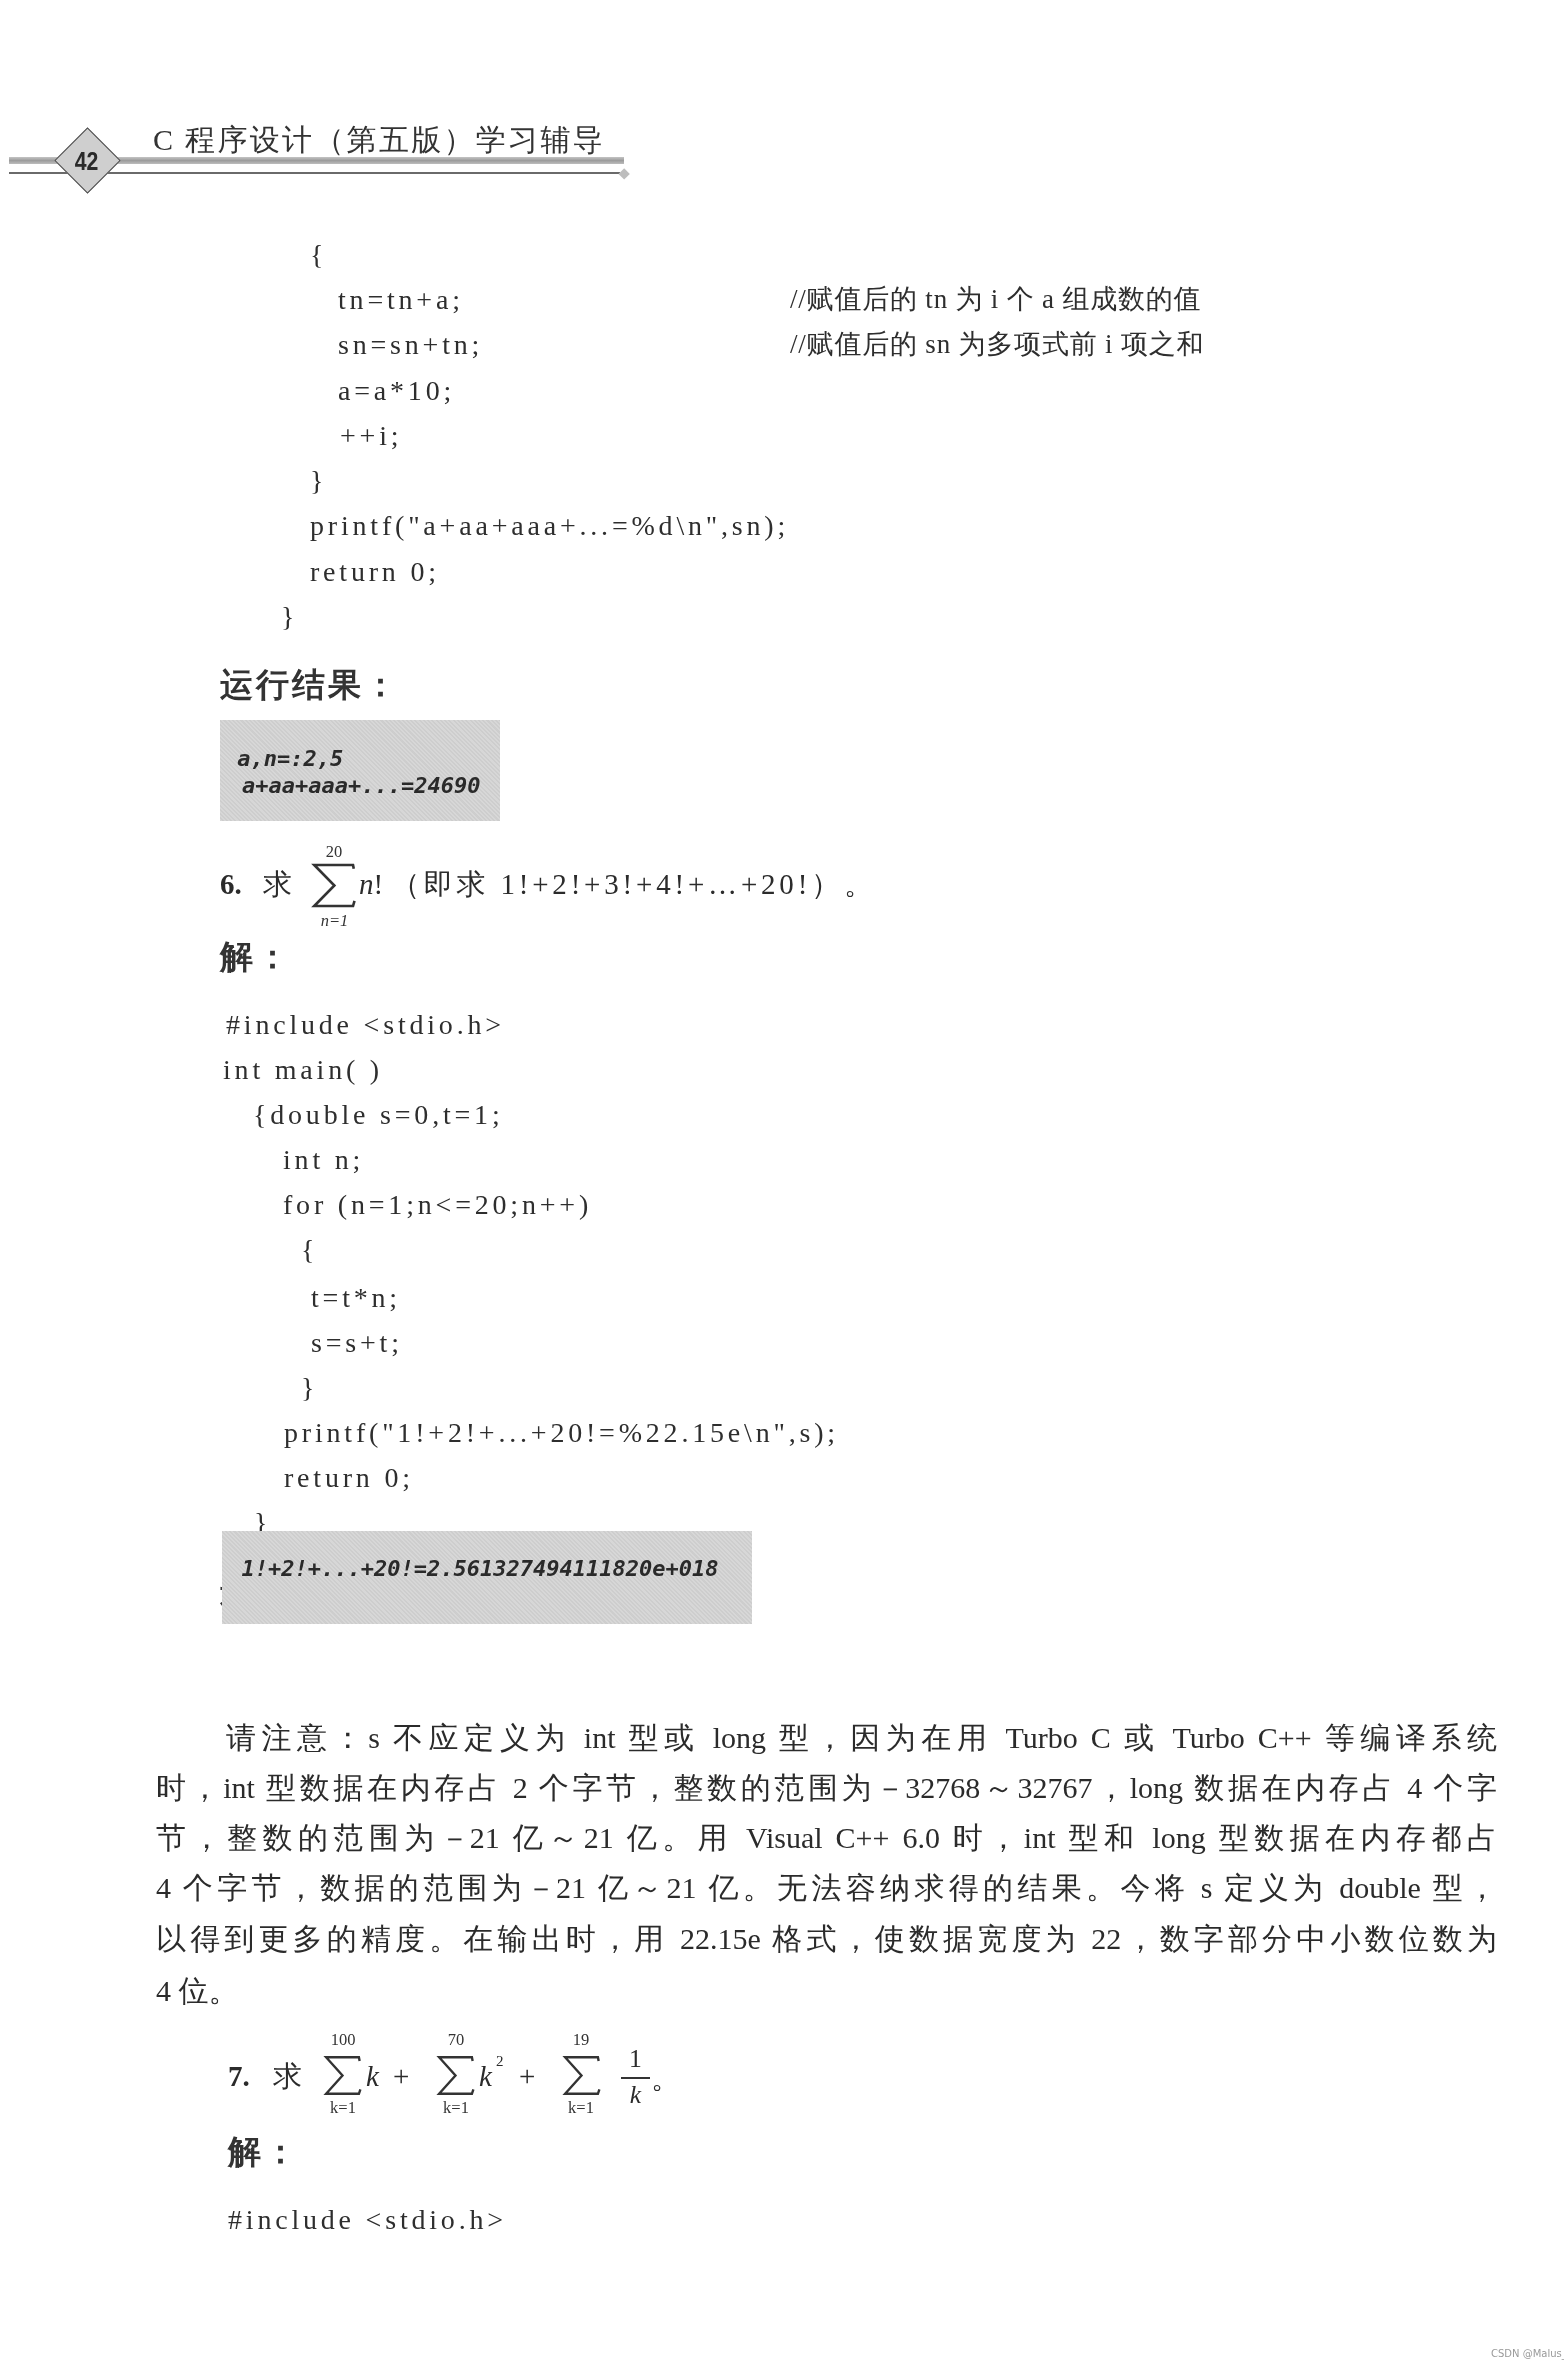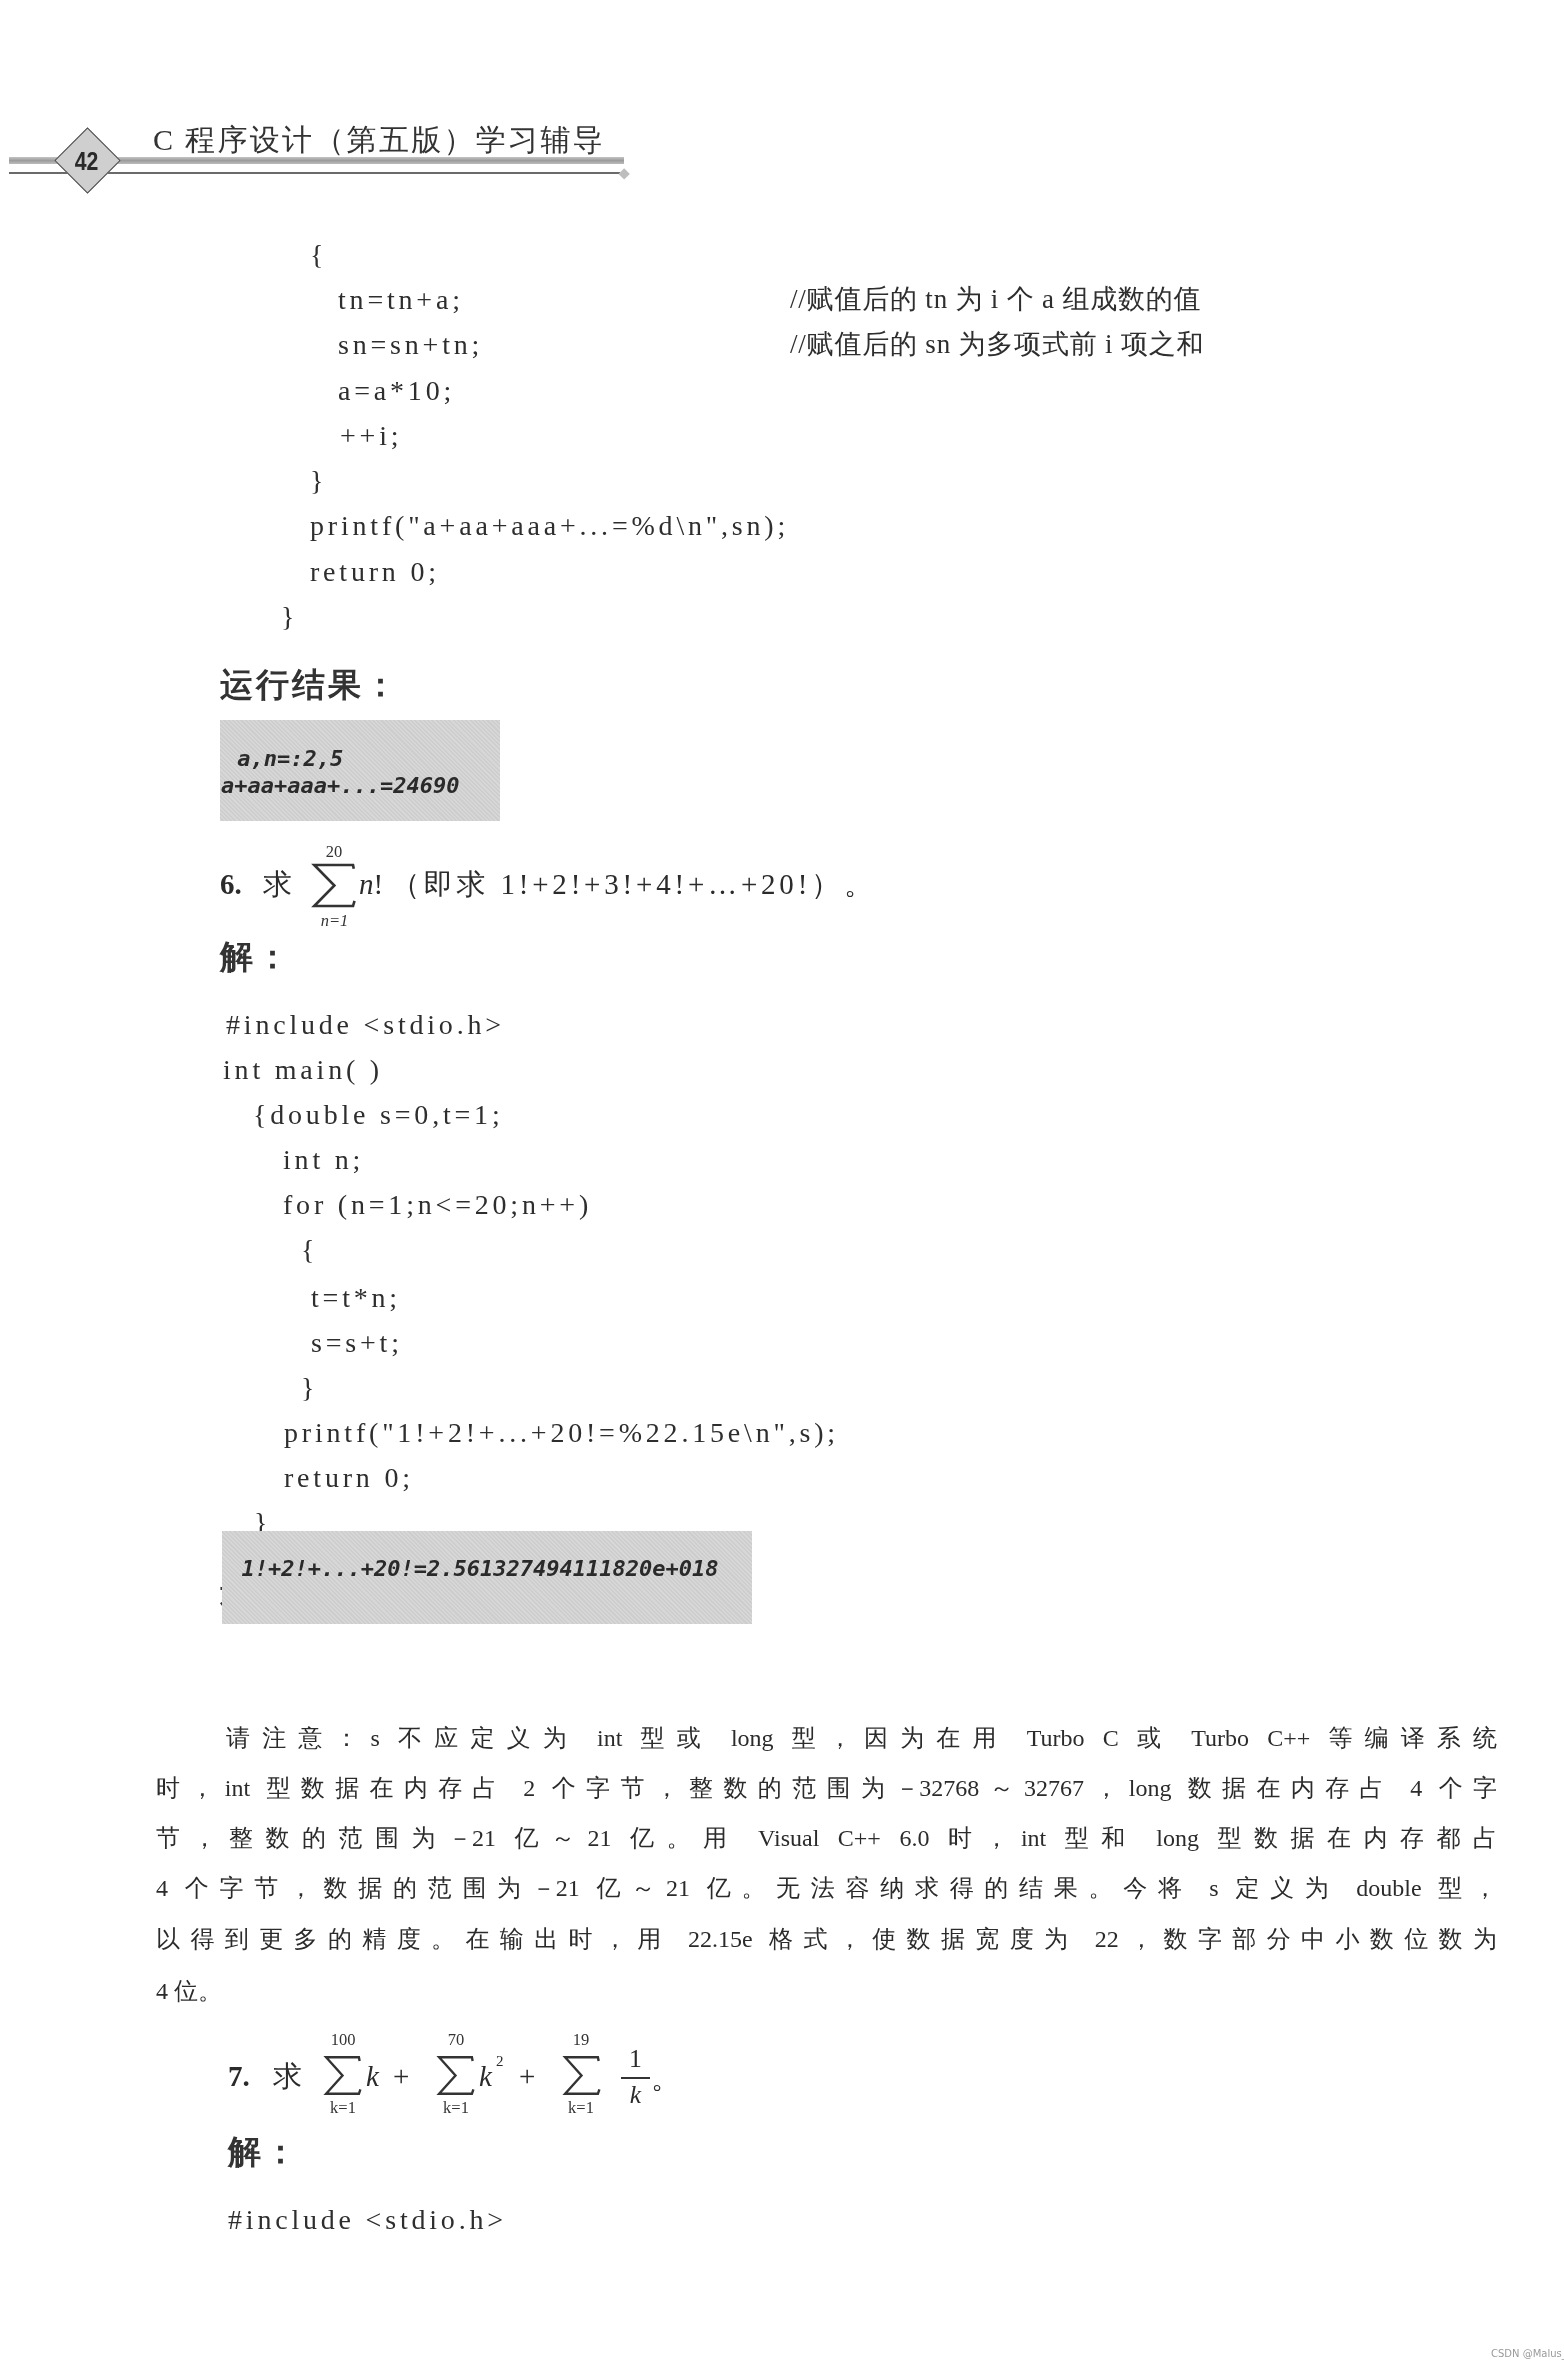--- a/index.html
+++ b/index.html
@@ -43,21 +43,21 @@
   .h-text { position: absolute; white-space: nowrap; font-size: 29px; height: 45px; line-height: 45px; color: #2b2b2b; }
   .h-num { font-weight: bold; }
   .ital { font-style: italic; }
   .limit { position: absolute; text-align: center; font-size: 16.5px; height: 18px; line-height: 18px; white-space: nowrap; color: #333; }
   .sigma { position: absolute; }
   .frac-num, .frac-den { position: absolute; text-align: center; font-size: 25.6px; height: 27px; line-height: 27px; }
   .frac-bar { position: absolute; height: 1.5px; background: #333; }
   .sup { position: absolute; font-size: 15px; height: 16.5px; line-height: 16.5px; }
 
   
-  .para-line { position: absolute; white-space: nowrap; font-size: 24px; height: 50px; line-height: 50px;
+  .para-line { position: absolute; white-space: nowrap; font-size: 30px; height: 50px; line-height: 50px;
     text-align: justify; text-align-last: justify; color: #2b2b2b; }
   .para-last { text-align: left; text-align-last: left; }
 
   .watermark { position: absolute; left: 1491px; top: 2348px; font-family: "DejaVu Sans", sans-serif;
     font-size: 10px; color: #9a9a9a; white-space: nowrap; }
 </style>
 </head>
 <body>
 
 <div>
@@ -79,21 +79,21 @@
   <div class="code" style="left:340px;top:413px">++i;</div>
   <div class="code" style="left:310px;top:458px">}</div>
   <div class="code" style="left:310px;top:503px">printf("a+aa+aaa+...=%d\n",sn);</div>
   <div class="code" style="left:310px;top:549px">return 0;</div>
   <div class="code" style="left:281px;top:594px">}</div>
 </div>
 
 <div class="label-bold" style="left:220px;top:662px">运行结果：</div>
 <div class="result-box" style="left:220px;top:720px;width:280px;height:101px">
   <span class="mono" style="position:absolute;left:17.3px;top:26px;height:26px;line-height:26px">a,n=:2,5</span>
-  <span class="mono" style="position:absolute;left:1px;top:53px;height:26px;line-height:26px">a+aa+aaa+...=24690</span>
+  <span class="mono" style="position:absolute;left:22px;top:53px;height:26px;line-height:26px">a+aa+aaa+...=24690</span>
 </div>
 
 <div>
   <div class="h-text h-num" style="left:220px;top:862px">6.</div>
   <div class="h-text" style="left:263px;top:862px">求</div>
   <div class="limit" style="left:311px;top:843px;width:46px">20</div>
   <svg class="sigma" style="left:311px;top:862px" width="46" height="47" viewBox="0 0 61 63">
     <path d="M57 9 L56 4 L4 4 L31 31.5 L4 59 L56 59 L58 52" fill="none" stroke="#333" stroke-width="3.5" stroke-linejoin="miter"></path>
   </svg>
   <div class="limit ital" style="left:307px;top:912px;width:55px">n=1</div>

